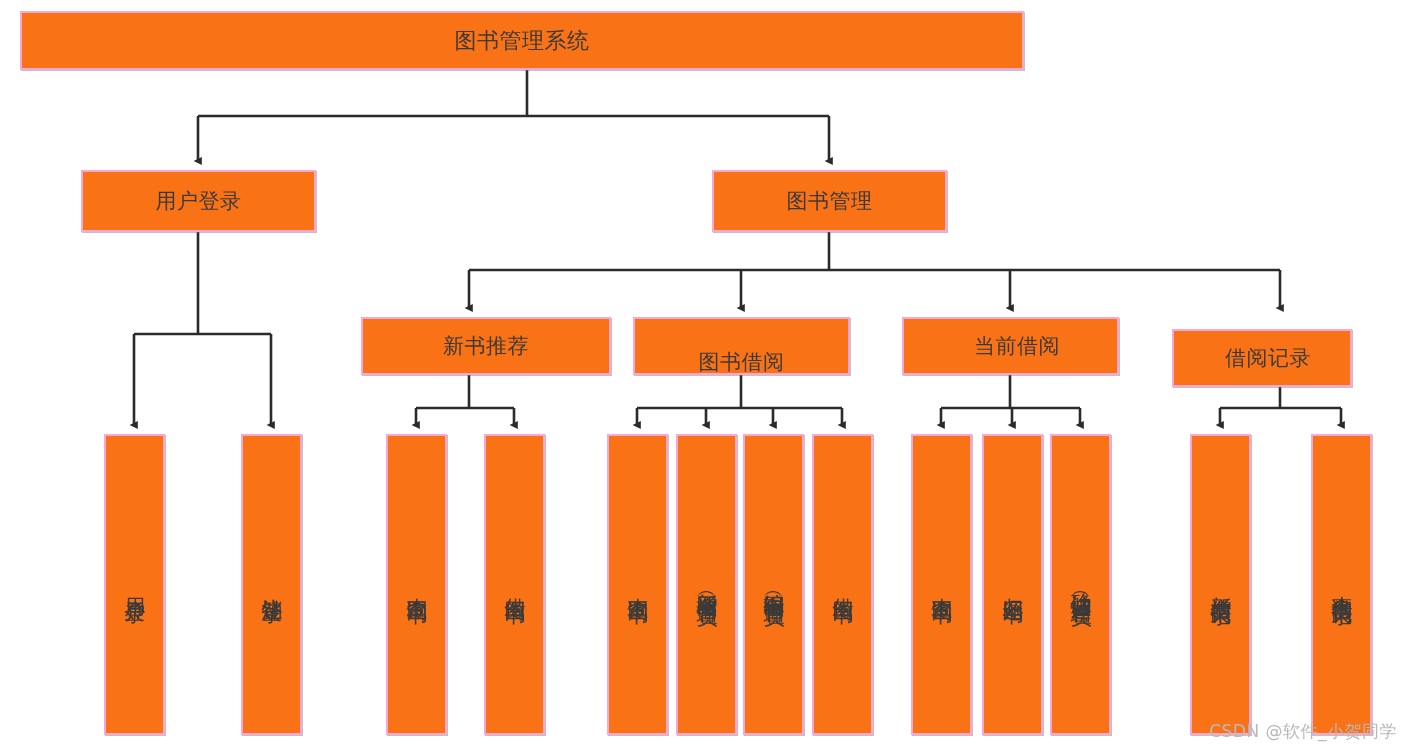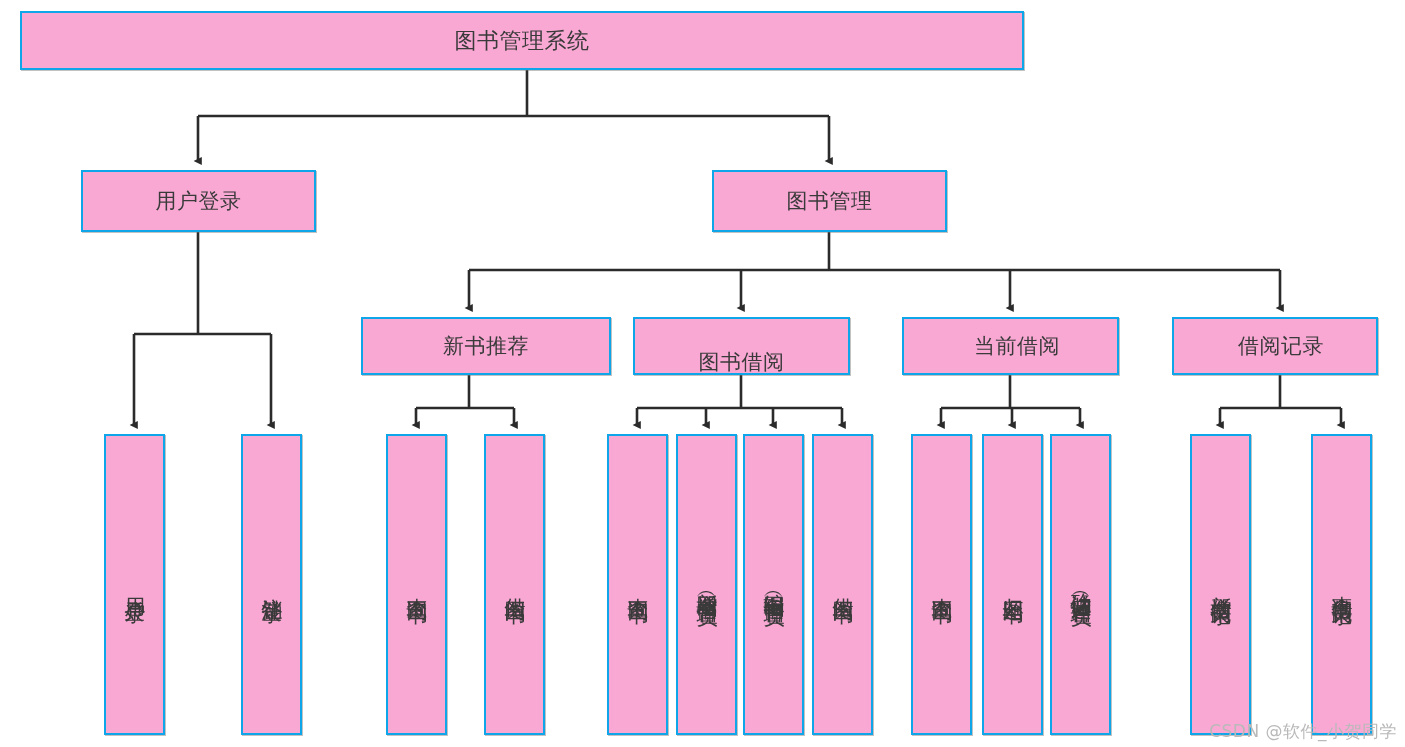--- a/index.html
+++ b/index.html
@@ -22,22 +22,22 @@
     position: absolute;
     left: 0;
     top: 0;
     width: 1405px;
     height: 747px;
     pointer-events: none;
   }
   .node {
     position: absolute;
     box-sizing: border-box;
-    border: 2px solid #0ea5e9;
-    background: #f9a8d4;
+    border: 2px solid #f9a8d4;
+    background: #f97316;
     display: flex;
     align-items: center;
     justify-content: center;
     color: #3b3b3b;
     box-shadow: 1px 1px 0 rgba(120,120,120,0.45);
   }
   .node .label {
     color: #3a3a3a;
     letter-spacing: 0.5px;
   }
@@ -136,21 +136,21 @@
 
   <div class="node horiz" id="node-new-book-recommend" style="left: 361px; top: 317px; width: 250px; height: 58px;">
     <span class="label">新书推荐</span>
   </div>
   <div class="node horiz" id="node-book-borrow" style="left: 633px; top: 317px; width: 217px; height: 58px; align-items: flex-end;">
     <span class="label">图书借阅</span>
   </div>
   <div class="node horiz" id="node-current-borrow" style="left: 902px; top: 317px; width: 217px; height: 58px; padding-left: 13px;">
     <span class="label">当前借阅</span>
   </div>
-  <div class="node horiz" id="node-borrow-record" style="left: 1172px; top: 317px; width: 206px; height: 58px; padding-left: 12px;">
+  <div class="node horiz" id="node-borrow-record" style="left: 1172px; top: 329px; width: 180px; height: 58px; padding-left: 12px;">
     <span class="label">借阅记录</span>
   </div>
 
   <div id="leaf-container">
       <div class="node vert" style="left: 104px; top: 434px; width: 61px; height: 301px;">
         <span class="label">用户登录</span>
       </div>
       <div class="node vert" style="left: 241px; top: 434px; width: 61px; height: 301px;">
         <span class="label">注销登录</span>
       </div>

